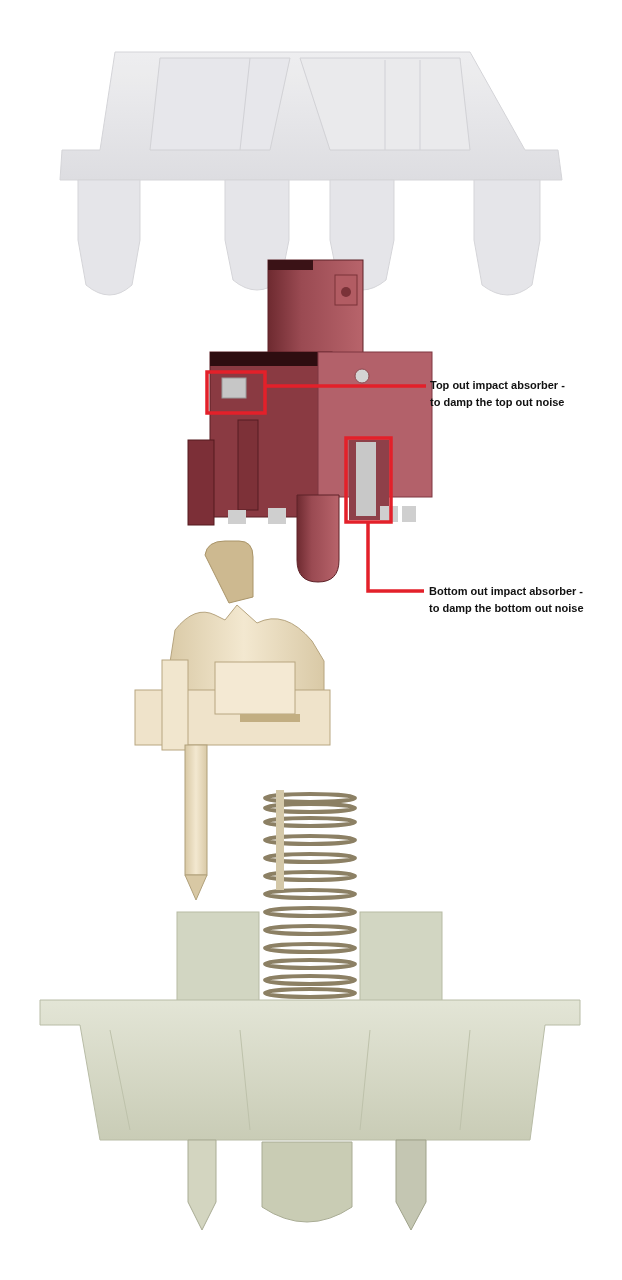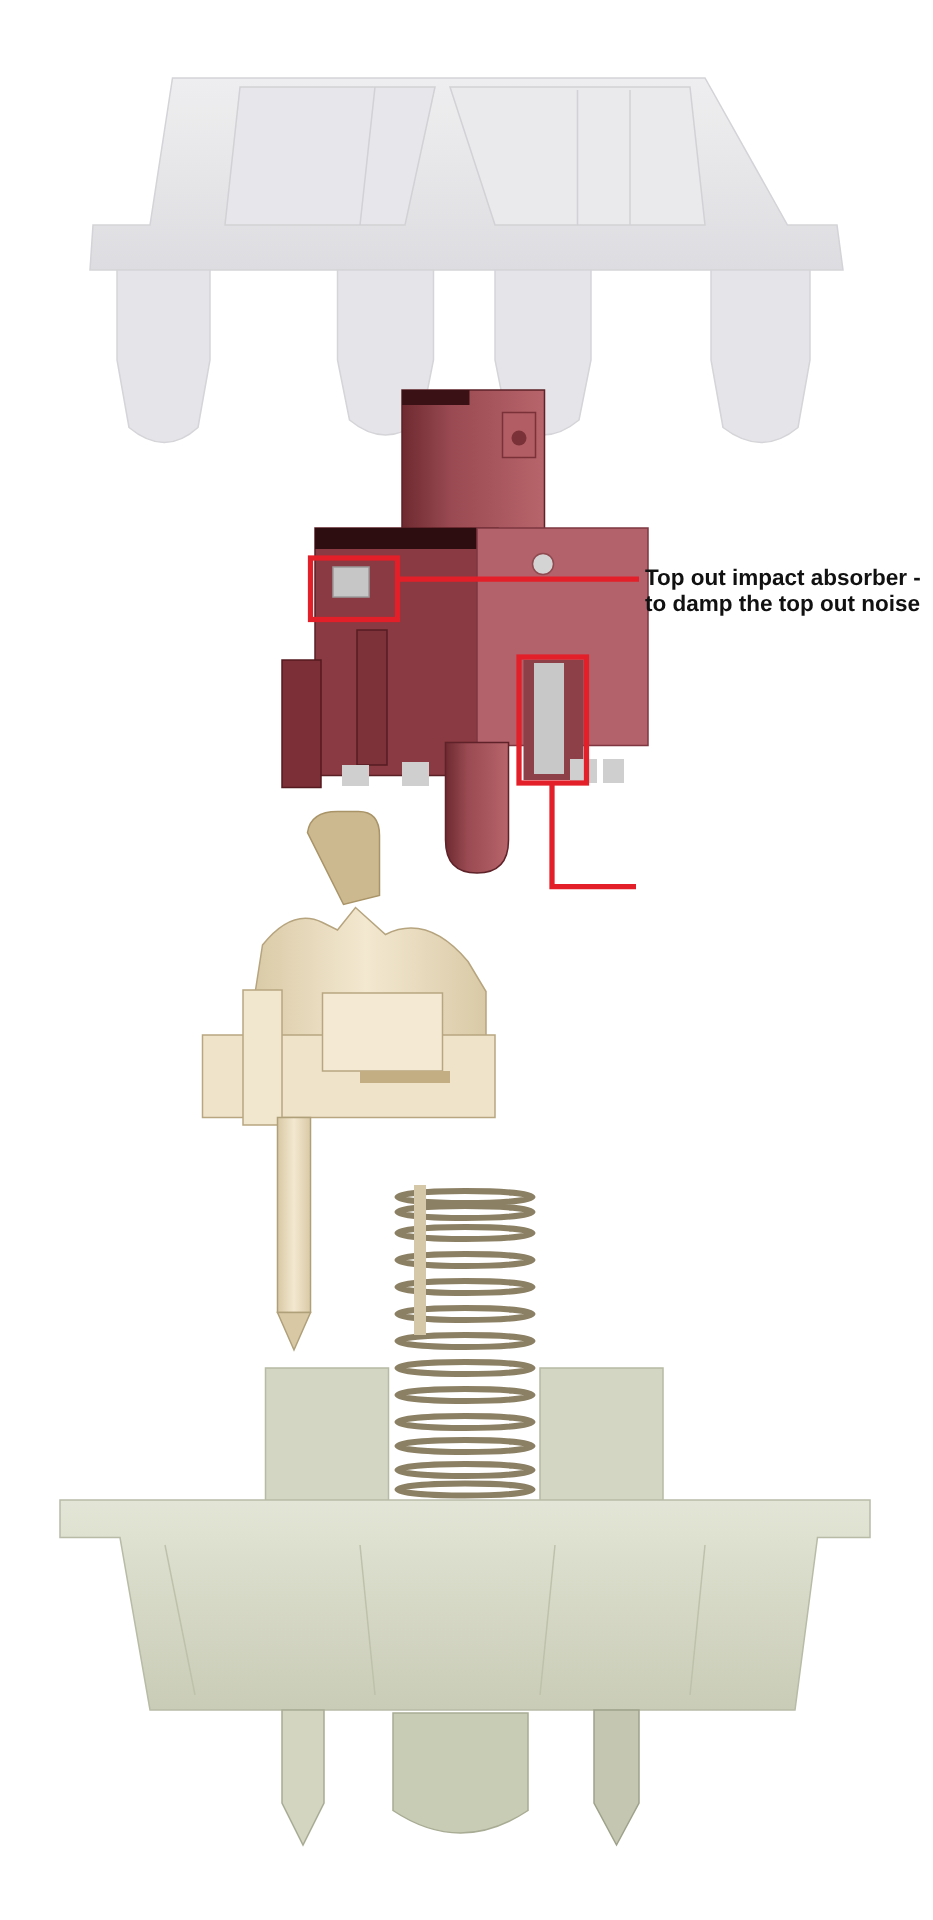--- a/index.html
+++ b/index.html
@@ -1,19 +1,19 @@
 <!DOCTYPE html>
 <html><head>
 <meta charset="utf-8">
 <style>
   html, body { margin: 0; padding: 0; background: #ffffff; }
   body { width: 622px; height: 1280px; position: relative; overflow: hidden; font-family: "Liberation Sans", sans-serif; }
   .stage { position: absolute; left: 0; top: 0; width: 622px; height: 1280px; }
   svg.art { position: absolute; left: 0; top: 0; }
-  .callout { position: absolute; font-size: 15px; line-height: 17px; color: #111; white-space: nowrap; }
+  .callout { position: absolute; font-size: 11px; line-height: 17px; color: #111; white-space: nowrap; }
   .callout .title { font-weight: bold; display: block; }
   .callout .desc { display: block; font-weight: bold; }
 </style>
 </head>
 <body>
 
 <div class="stage">
   <svg class="art" width="622" height="1280" viewBox="0 0 622 1280">
     <defs>
       <linearGradient id="clearG" x1="0" y1="0" x2="0" y2="1">
@@ -120,13 +120,17 @@
       <rect x="346" y="438" width="45" height="84" fill="none" stroke="#e3202a" stroke-width="3.5"></rect>
       <polyline points="368,522 368,591 424,591" fill="none" stroke="#e3202a" stroke-width="3.5"></polyline>
     </g>
   </svg>
 
   <div class="callout" style="left:430px; top:377px;">
     <span class="title">Top out impact absorber -</span>
     <span class="desc">to damp the top out noise</span>
   </div>
 
+  <div class="callout" style="left:429px; top:583px;">
+    <span class="title">Bottom out impact absorber -</span>
+    <span class="desc">to damp the bottom out noise</span>
+  </div>
 </div>
 
 </body></html>

